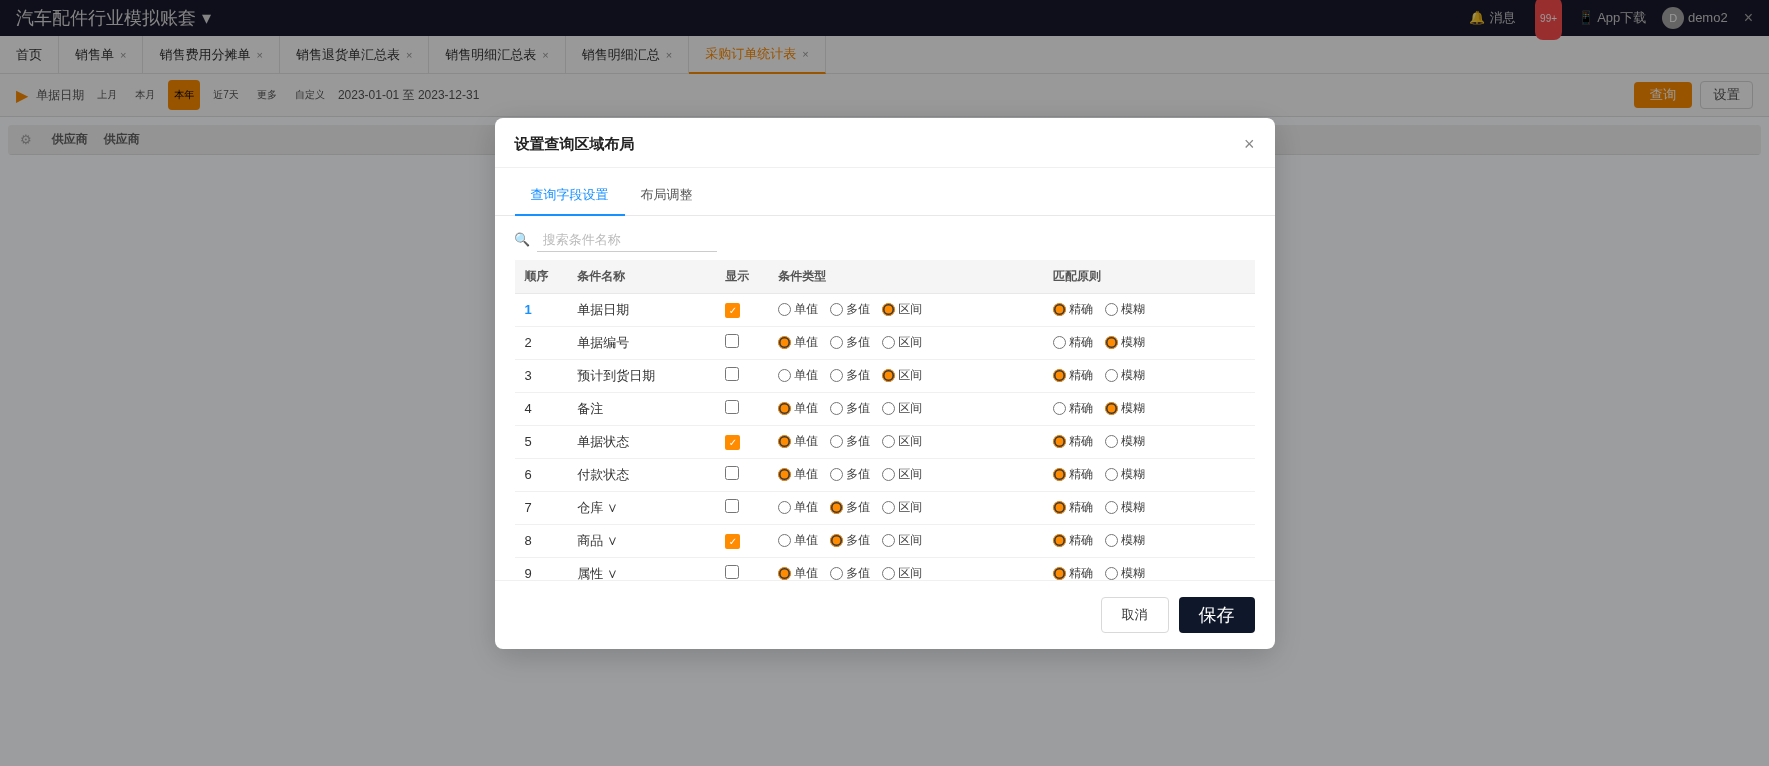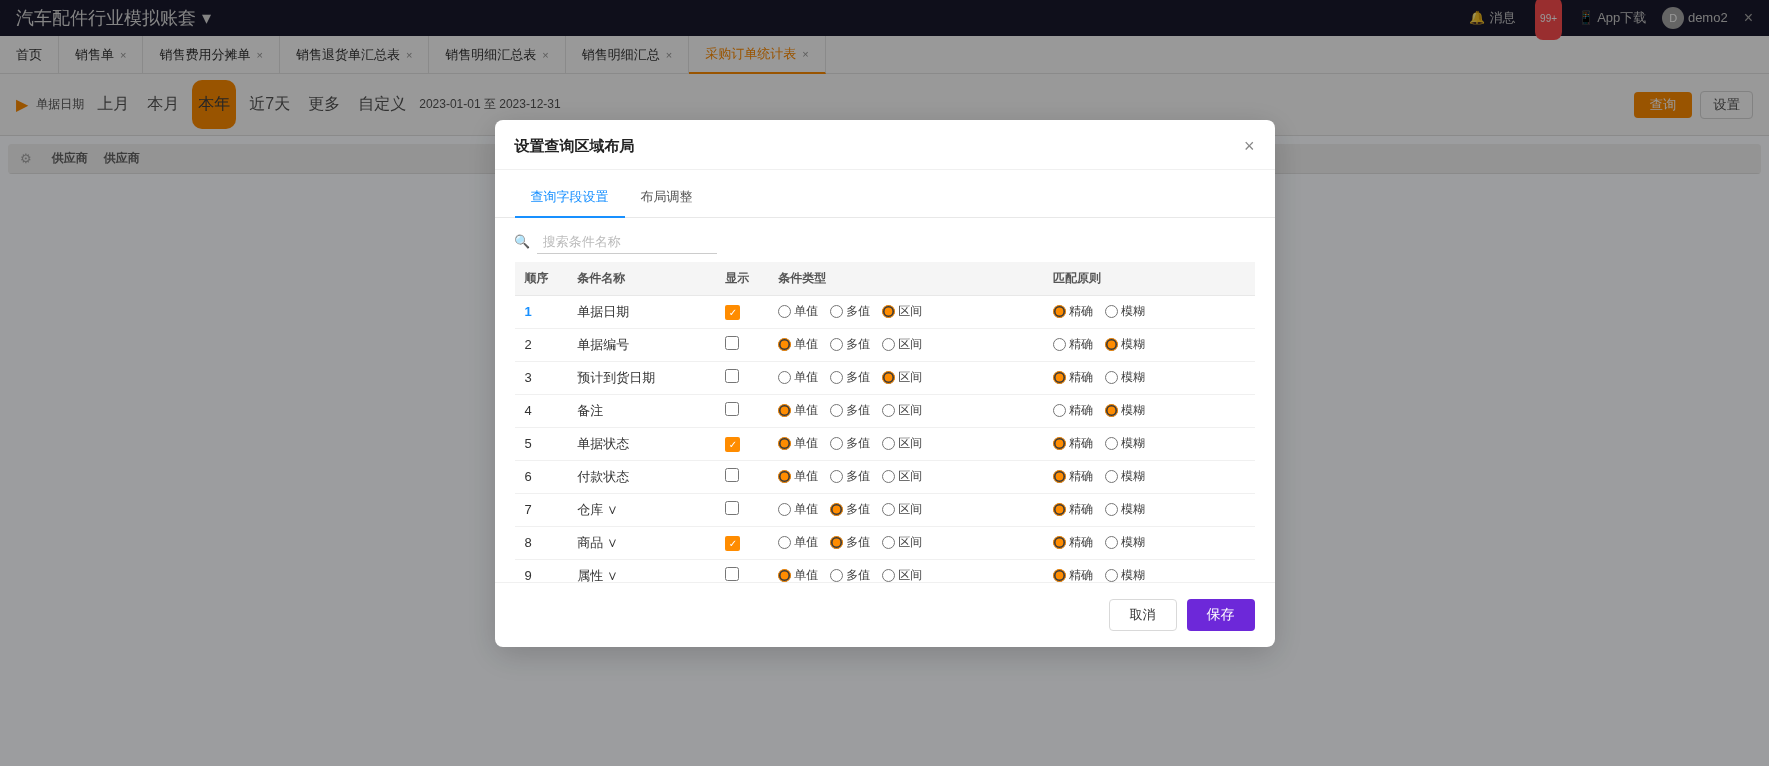--- a/index.html
+++ b/index.html
@@ -66,21 +66,21 @@
     .filter-bar {
       background: #fff;
       padding: 6px 16px;
       display: flex;
       align-items: center;
       gap: 8px;
       border-bottom: 1px solid #e8e8e8;
     }
     .filter-label { font-size: 12px; color: #555; }
     .filter-date-range { font-size: 12px; color: #555; }
-    .filter-quick { font-size: 16px; color: #555; cursor: pointer; padding: 2px 5px; border-radius: 3px; }
+    .filter-quick { font-size: 10px; color: #555; cursor: pointer; padding: 2px 5px; border-radius: 3px; }
     .filter-quick.active { background: #ff8c00; color: #fff; }
 
     
     .table-area {
       background: #fff;
       margin: 8px;
       border-radius: 4px;
       overflow: auto;
     }
     .table-header-row {
@@ -209,24 +209,24 @@
       border: 1px solid #d9d9d9;
       background: #fff;
       border-radius: 4px;
       cursor: pointer;
       font-size: 13px;
       color: #333;
     }
     .btn-save {
       padding: 6px 20px;
       border: none;
-      background: #6d28d9;
+      background: #0f172a;
       border-radius: 4px;
       cursor: pointer;
-      font-size: 14px;
+      font-size: 18px;
       color: #fff;
     }
 
     .scrollbar-area { max-height: 320px; overflow-y: auto; }
     .scrollbar-area::-webkit-scrollbar { width: 6px; }
     .scrollbar-area::-webkit-scrollbar-thumb { background: #ccc; border-radius: 3px; }
 
     
     .bg-content { filter: brightness(0.92); pointer-events: none; }
   </style>
@@ -267,21 +267,21 @@
     <div class="tab-item">销售明细汇总 <span class="tab-close">×</span></div>
     <div class="tab-item active">采购订单统计表 <span class="tab-close">×</span></div>
   </div>
 
 
   <div class="filter-bar">
     <span style="color:#ff8c00;font-size:16px;cursor:pointer;">▶</span>
     <span class="filter-label">单据日期</span>
     <span class="filter-quick">上月</span>
     <span class="filter-quick">本月</span>
-    <span class="filter-quick active" style="background:#ff8c00;color:#404040;border-radius:10px;padding:14px 6px;">本年</span>
+    <span class="filter-quick active" style="background:#ff8c00;color:#000000;border-radius:4px;padding:8px 6px;">本年</span>
     <span class="filter-quick">近7天</span>
     <span class="filter-quick">更多</span>
     <span class="filter-quick">自定义</span>
     <span class="filter-date-range">2023-01-01 至 2023-12-31</span>
     <span style="flex:1"></span>
     <button style="background:#ff8c00;color:#fff;border:none;border-radius:4px;padding:4px 16px;cursor:pointer;">查询</button>
     <button style="background:#fff;color:#555;border:1px solid #d9d9d9;border-radius:4px;padding:4px 12px;cursor:pointer;">设置</button>
   </div>
 
   <div class="table-area">

